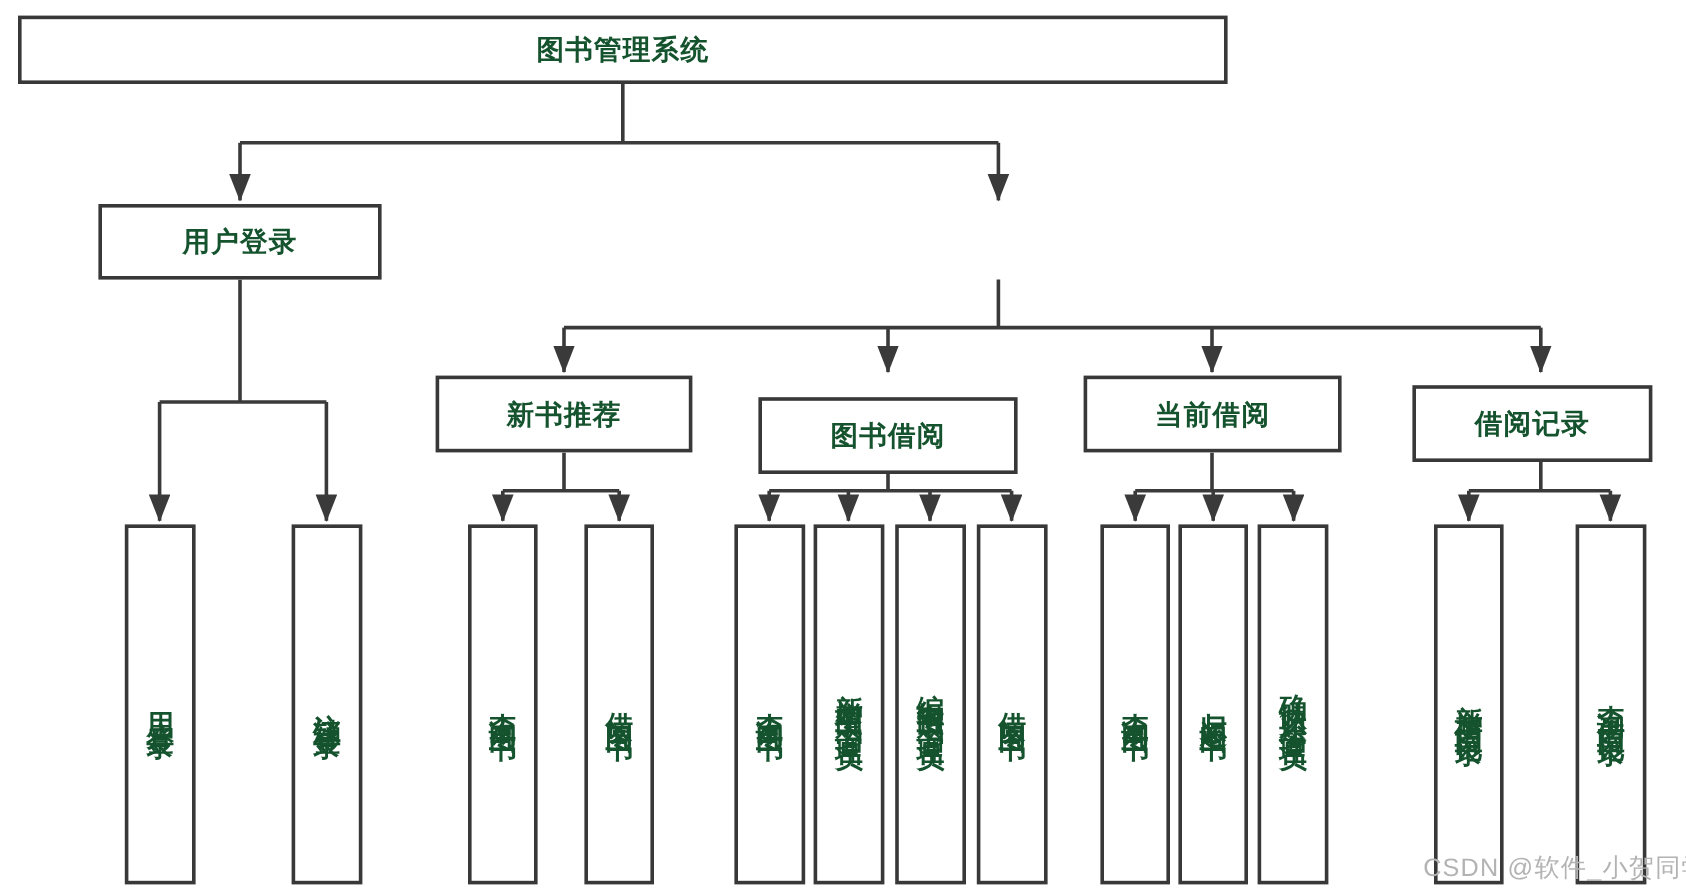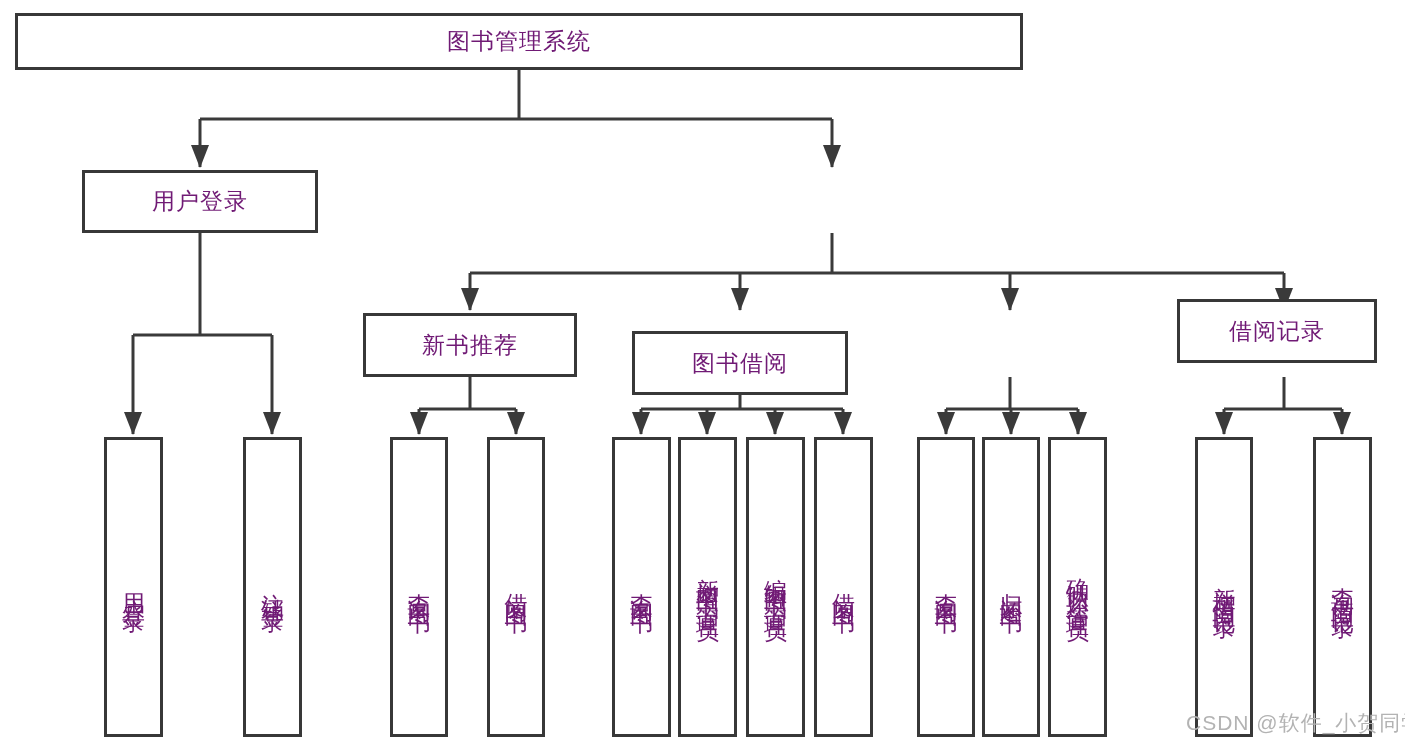--- a/index.html
+++ b/index.html
@@ -30,24 +30,25 @@
     position: absolute;
     background: #ffffff;
     border: 3px solid #383838;
     box-sizing: border-box;
     display: flex;
     align-items: center;
     justify-content: center;
     z-index: 2;
   }
   .lbl {
-    color: #701a75;
+    color: #14532d;
     font-size: 23px;
     letter-spacing: 1px;
     white-space: nowrap;
+    font-weight: bold;
   }
   .vbox .lbl {
     writing-mode: vertical-rl;
     letter-spacing: 6px;
     line-height: 1;
     white-space: normal;
   }
   .watermark {
     position: absolute;
     left: 1186px;
@@ -107,21 +108,24 @@
   <div class="node hbox" style="left:82px;top:170px;width:236px;height:63px">
     <span class="lbl">用户登录</span>
   </div>
 
   <div class="node hbox" style="left:363px;top:313px;width:214px;height:64px">
     <span class="lbl">新书推荐</span>
   </div>
   <div class="node hbox" style="left:632px;top:331px;width:216px;height:64px">
     <span class="lbl">图书借阅</span>
   </div>
-  <div class="node hbox" style="left:1177px;top:299px;width:200px;height:64px">
+  <div class="node hbox" style="left:903px;top:313px;width:215px;height:64px">
+    <span class="lbl">当前借阅</span>
+  </div>
+  <div class="node hbox" style="left:1177px;top:321px;width:200px;height:64px">
     <span class="lbl">借阅记录</span>
   </div>
 
   <div class="node vbox" style="left:104px;top:437px;width:59px;height:300px">
     <span class="lbl">用户登录</span>
   </div>
   <div class="node vbox" style="left:243px;top:437px;width:59px;height:300px">
     <span class="lbl">注销登录</span>
   </div>
 

